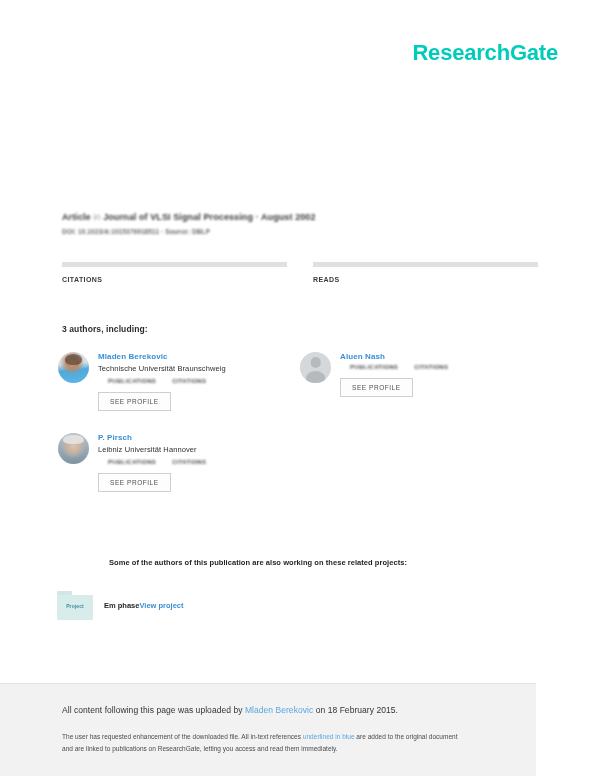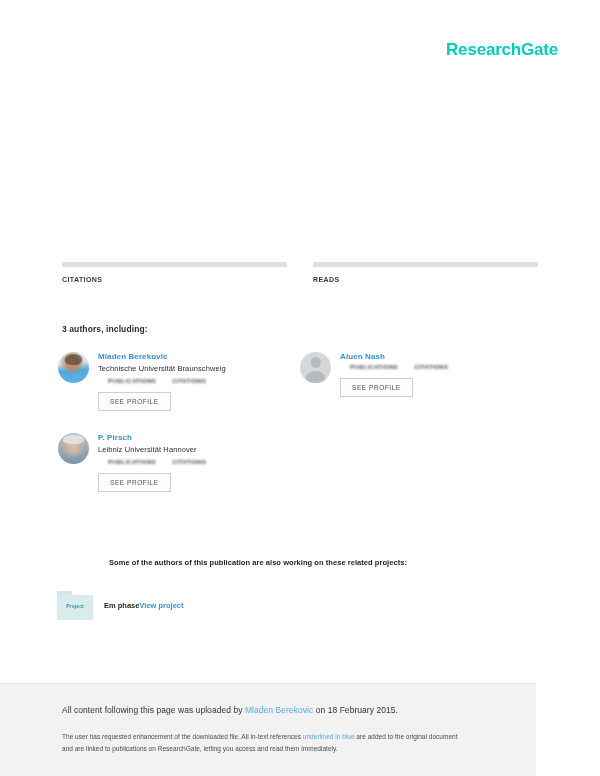--- a/index.html
+++ b/index.html
@@ -24,21 +24,21 @@
   }
 
   
   .brand-row {
     position: absolute;
     top: 40px;
     right: 42px;
     text-align: right;
   }
   .brand {
-    font-size: 17px;
+    font-size: 22px;
     font-weight: bold;
     letter-spacing: -0.2px;
     color: #00ccbb;
     filter: blur(0.35px);
   }
 
   .url-row {
     position: absolute;
     top: 102px;
     left: 0;
@@ -359,20 +359,28 @@
 </head>
 <body>
 
 <div class="page">
 
   <div class="brand-row">
     <div class="brand">ResearchGate</div>
   </div>
 
 
+  <div class="meta-block">
+    <div class="article-line">
+      <span>Article</span>
+      <span class="in-word">in</span>
+      <span>Journal of VLSI Signal Processing · August 2002</span>
+    </div>
+    <div class="doi-line">DOI: 10.1023/A:1015376918511 · Source: DBLP</div>
+  </div>
 
   <div class="stats-row">
     <div class="stat-col">
       <div class="stat-rule"></div>
       <div class="stat-label">CITATIONS</div>
       <div class="stat-value"></div>
     </div>
     <div class="stat-col">
       <div class="stat-rule"></div>
       <div class="stat-label">READS</div>

